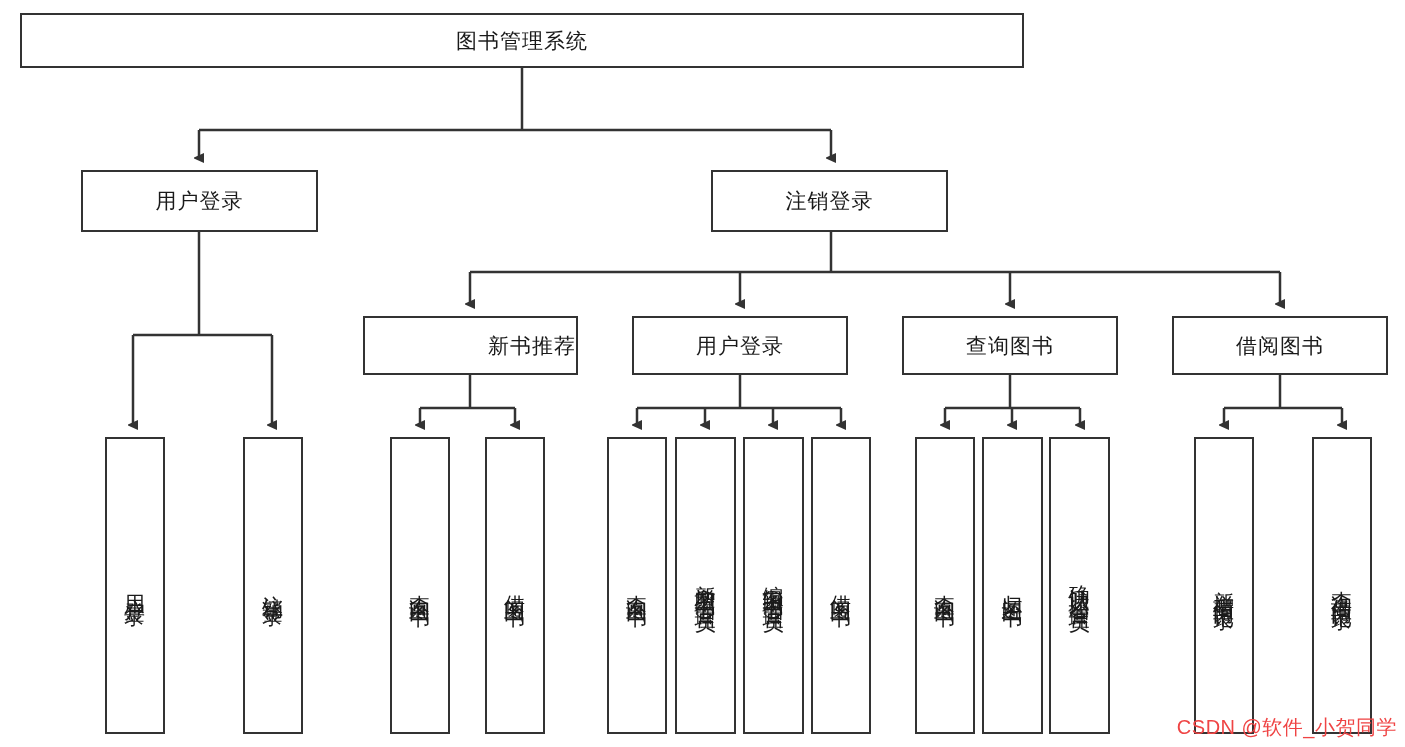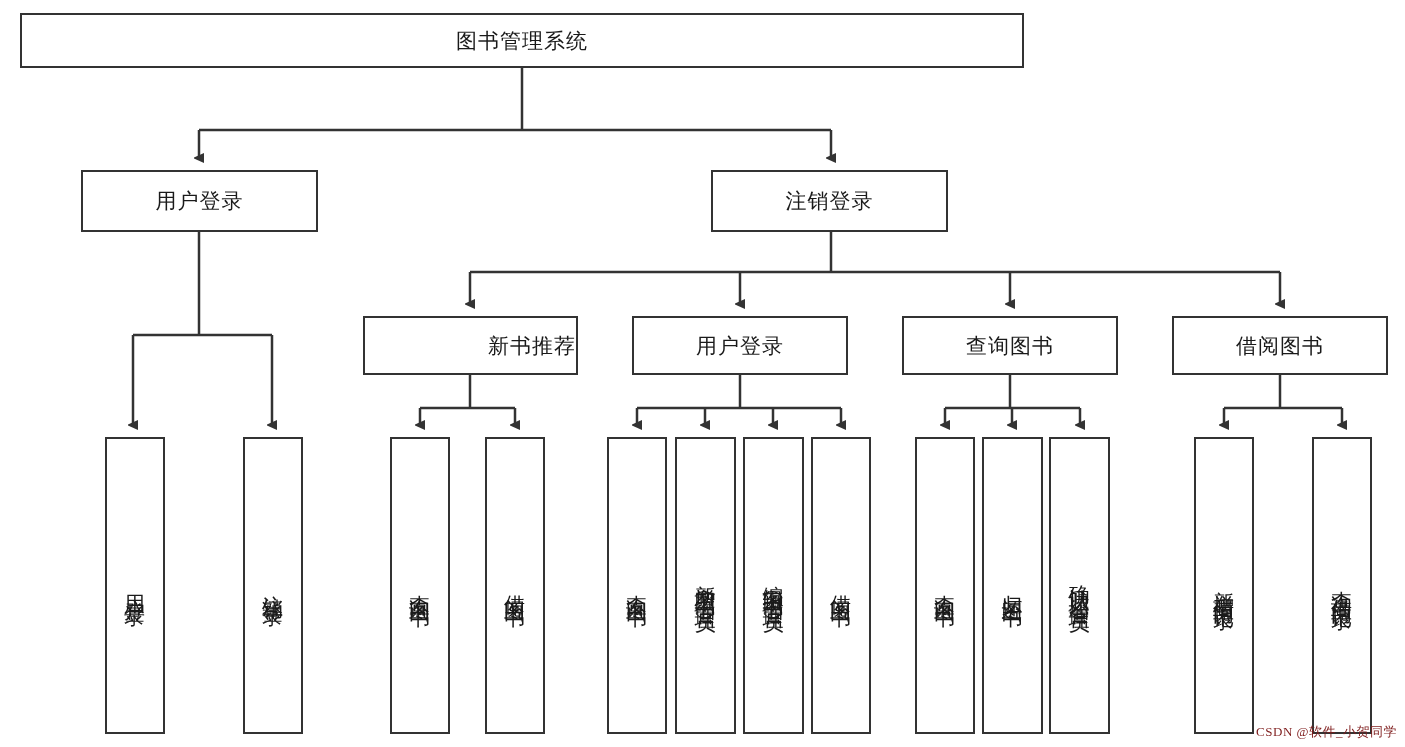--- a/index.html
+++ b/index.html
@@ -49,25 +49,24 @@
     white-space: nowrap;
     text-align: center;
   }
   .label {
     white-space: nowrap;
   }
   #watermark {
     position: absolute;
     right: 8px;
     bottom: 6px;
-    font-size: 13px;
-    color: #7f1d1d;
+    font-size: 20px;
+    color: #ef4444;
     white-space: nowrap;
     letter-spacing: 0.5px;
-    font-family: Liberation Serif, serif;
   }
 </style>
 </head>
 <body>
 
 <div id="canvas">
 
   <svg id="edges" viewBox="0 0 1405 747">
     <defs>
       <marker id="arrow" markerWidth="10" markerHeight="10" refX="5" refY="5" orient="auto" markerUnits="userSpaceOnUse">

